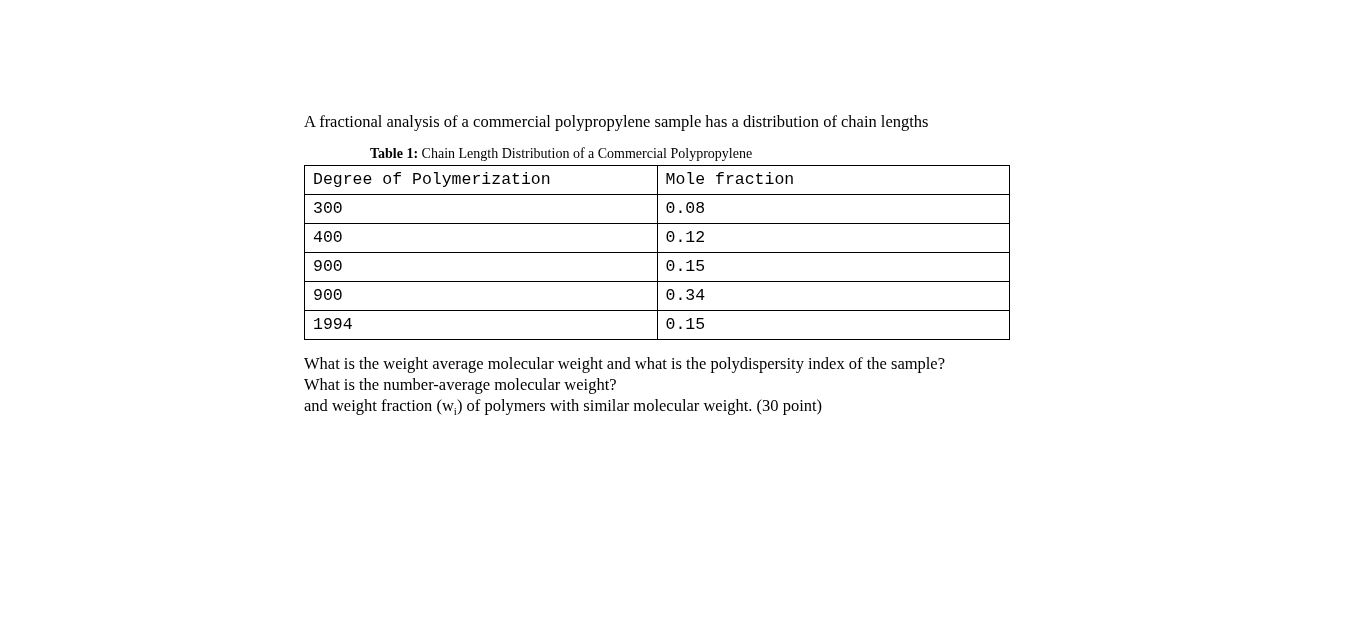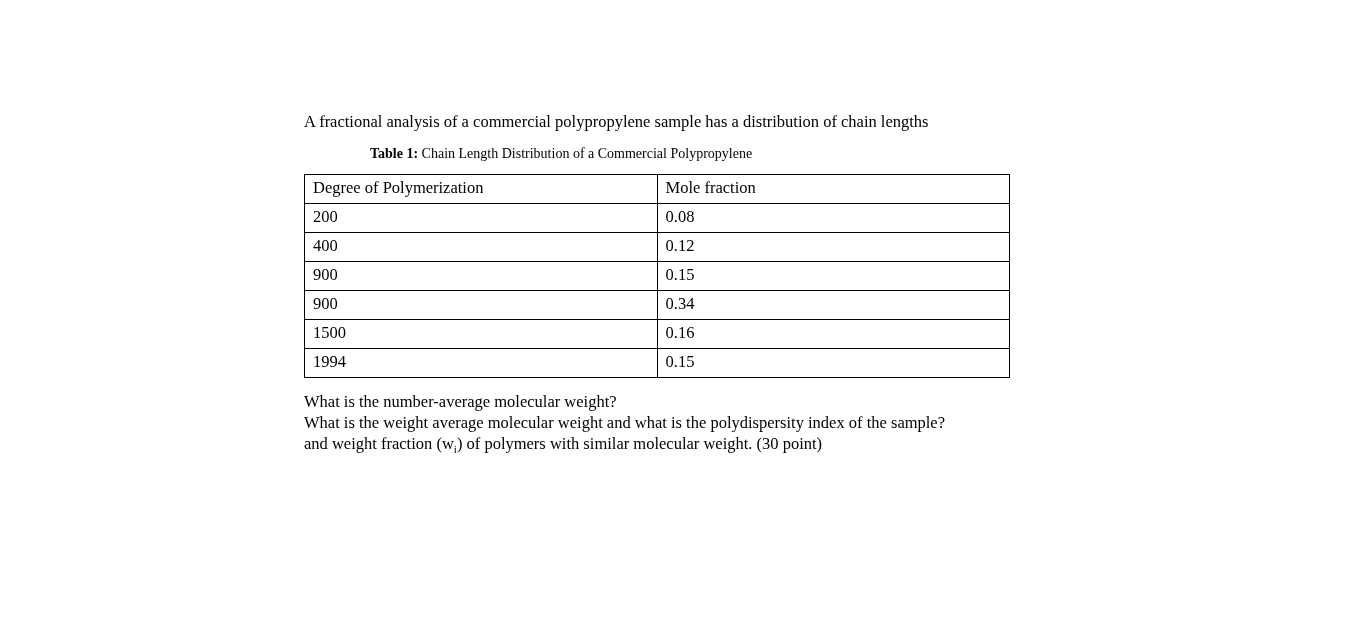--- a/index.html
+++ b/index.html
@@ -26,21 +26,22 @@
     font-size: 14px;
     line-height: 21px;
     margin-top: 11px;
     padding-left: 66px;
     white-space: nowrap;
   }
   .bold { font-weight: bold; }
   table.data-table {
     border-collapse: collapse;
     width: 100%;
-    margin-top: 10px;
+    margin-top: 1px;
+    font-family: Liberation Mono, monospace;
   }
   table.data-table th,
   table.data-table td {
     border: 1px solid #000000;
     font-size: 16.5px;
     font-weight: normal;
     text-align: left;
     padding: 2px 8px 4px 8px;
     height: 29px;
     vertical-align: middle;
@@ -67,45 +68,41 @@
 
   <table class="data-table">
     <thead>
       <tr>
         <th>Degree of Polymerization</th>
         <th>Mole fraction</th>
       </tr>
     </thead>
     <tbody>
       <tr>
-        <td>200</td>
+        <td>300</td>
         <td>0.08</td>
       </tr>
       <tr>
         <td>400</td>
         <td>0.12</td>
       </tr>
       <tr>
         <td>900</td>
         <td>0.15</td>
       </tr>
       <tr>
         <td>900</td>
         <td>0.34</td>
       </tr>
       <tr>
-        <td>1500</td>
-        <td>0.16</td>
-      </tr>
-      <tr>
         <td>1994</td>
         <td>0.15</td>
       </tr>
     </tbody>
   </table>
 
   <div class="para questions">
+    <div class="line">What is the weight average molecular weight and what is the polydispersity index of the sample?</div>
     <div class="line">What is the number-average molecular weight?</div>
-    <div class="line">What is the weight average molecular weight and what is the polydispersity index of the sample?</div>
     <div class="line"><span>and weight fraction (w</span><sub>i</sub><span>) of polymers with similar molecular weight. (30 point)</span></div>
   </div>
 
 </div>
 
 </body></html>

